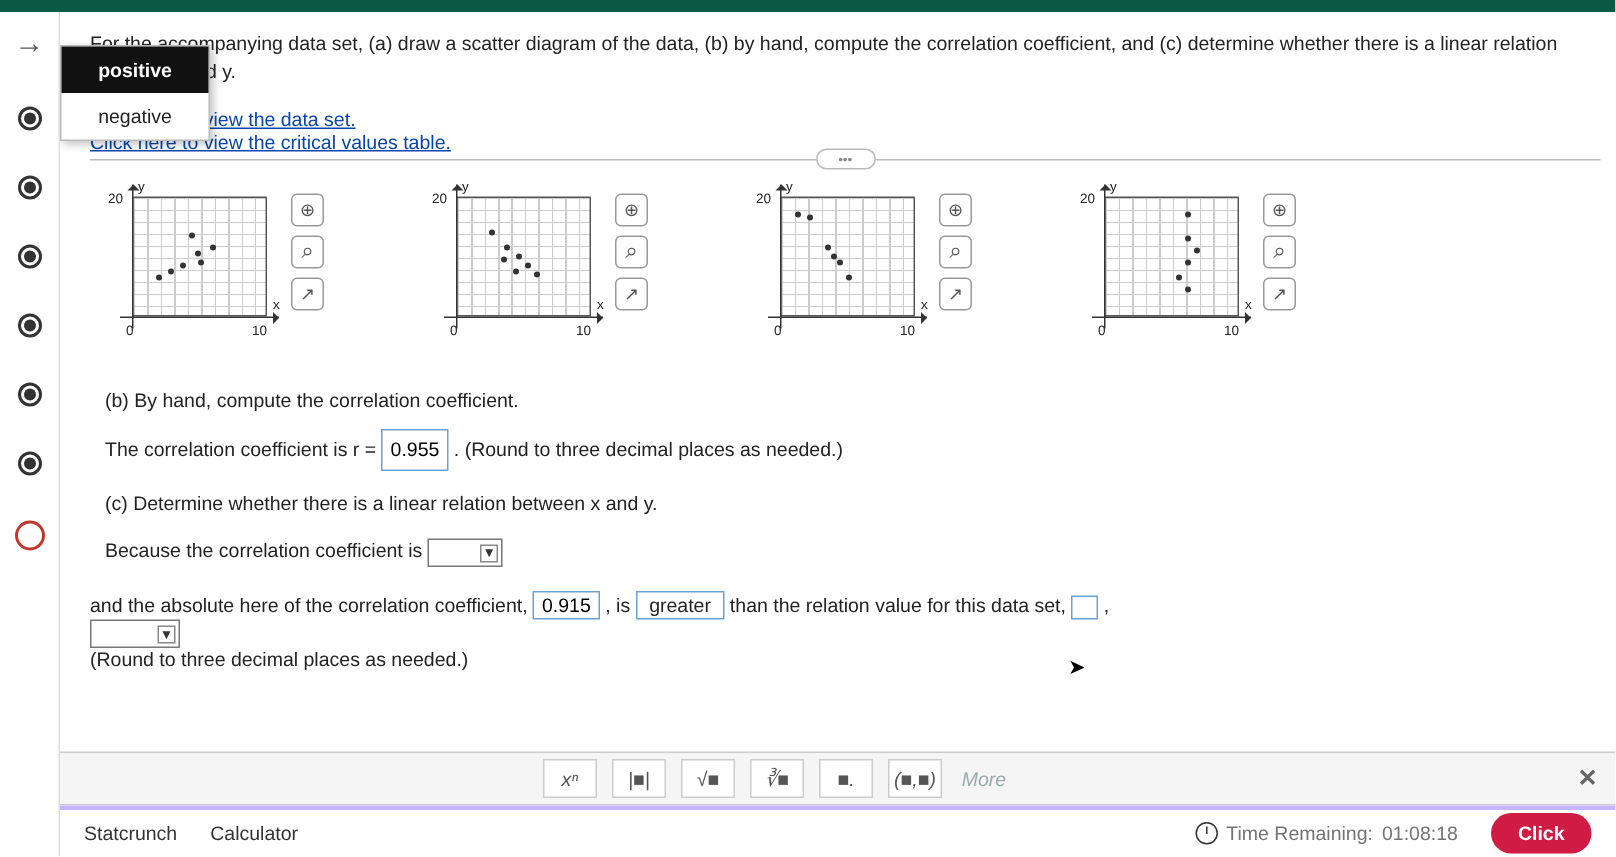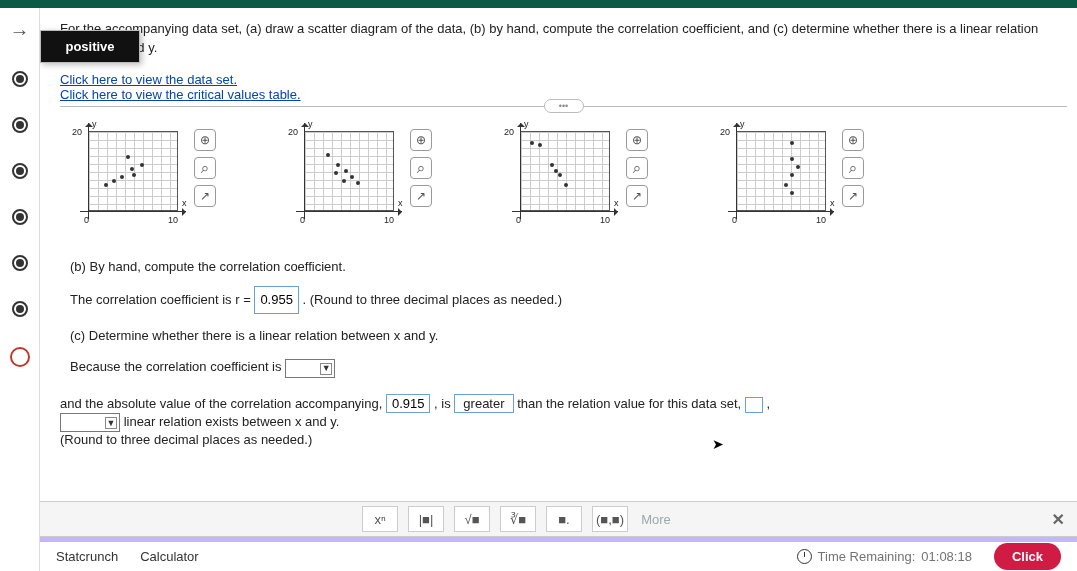--- a/index.html
+++ b/index.html
@@ -43,24 +43,24 @@
 .empty-box { display:inline-block; border:1px solid #6aa2d8; background:#fff; width:18px; height:16px; vertical-align:middle; }
 .dropdown { display:inline-block; position:relative; }
 .dd-field { border:1px solid #777; background:#fff; width:50px; height:19px; display:inline-flex; align-items:center; justify-content:flex-end; padding:0 2px; cursor:pointer; }
 .dd-small { width:60px; }
 .chev { font-size:9px; color:#333; border:1px solid #888; width:12px; height:12px; display:inline-flex; align-items:center; justify-content:center; }
 .dd-menu { position:absolute; top:22px; left:0; width:100px; background:#fff; border:1px solid #bbb; box-shadow:2px 2px 6px rgba(0,0,0,.25); z-index:50; }
 .dd-item { padding:8px 14px; cursor:pointer; font-size:13px; text-align:center; }
 .dd-item.sel { background:#111; color:#fff; font-weight:bold; }
 .round-note { margin-left:0; }
 .formula-bar { position:absolute; left:40px; right:0; bottom:34px; height:36px; border-top:1px solid #ccc; border-bottom:1px solid #ccc; background:#f5f5f5; display:flex; align-items:center; gap:10px; padding:0 12px; }
-.fb-btn { min-width:36px; height:26px; border:1px solid #ccc; background:#fff; display:flex; align-items:center; justify-content:center; font-size:13px; color:#555; cursor:pointer; }
+.fb-btn { min-width:36px; height:26px; border:1px solid #ccc; background:#fff; display:flex; align-items:center; justify-content:center; font-size:13px; color:#555; cursor:pointer;font-style:italic; }
 .fb-btn.more { color:#9aa; border:none; background:transparent; }
 .fb-close { margin-left:auto; font-size:16px; font-weight:bold; color:#666; cursor:pointer; }
-.footer { position:absolute; left:40px; right:0; bottom:0; height:34px; display:flex; align-items:center; gap:22px; padding:0 16px; background:#fff; border-top:5px solid #c4b5fd; }
+.footer { position:absolute; left:40px; right:0; bottom:0; height:34px; display:flex; align-items:center; gap:22px; padding:0 16px; background:#fff; border-top:3px solid #c4b5fd; }
 .foot-link { color:#333; cursor:pointer; }
 .timer-wrap { margin-left:auto; display:flex; align-items:center; gap:6px; color:#737373; font-size:13px; }
 .clock-ic { width:15px; height:15px; border:1.5px solid #333; border-radius:50%; position:relative; }
 .clock-ic::after { content:""; position:absolute; left:6px; top:2px; width:1px; height:5px; background:#333; transform-origin:bottom; }
 .next-btn { background:#d01c44; color:#fff; border:none; border-radius:16px; padding:6px 18px; font-weight:bold; cursor:pointer; font-size:13px; }
 .mag-plus::after { content:"⊕"; }
 .mag-zoom::after { content:"⌕"; font-size:15px; }
 .pop-out::after { content:"↗"; }
 .cursor-ptr { position:absolute; left:672px; top:428px; font-size:14px; color:#000; pointer-events:none; }
 </style>
@@ -196,36 +196,36 @@
 
     <p class="part-label">(c) Determine whether there is a linear relation between x and y.</p>
     <p class="sentence">
       <span>Because the correlation coefficient is </span>
       <span class="dropdown">
         <span class="dd-field">
             <span class="chev">▼</span>
           </span>
         </span></p><div class="dd-menu">
           <div class="dd-item sel">positive</div>
+          <div class="dd-item">negative</div>
         </div>
       
-      <span> and the absolute value of the correlation accompanying, </span>
+      <span> and the absolute here of the correlation coefficient, </span>
       <span class="val-box">0.915</span>
       <span>, is </span>
       <span class="word-box">greater</span>
       <span> than the relation value for this data set, </span>
       <span class="empty-box"></span>
       <span>,</span>
       <br>
       <span class="dropdown" style="margin-left:0;">
         <span class="dd-field dd-small">
           <span class="chev">▼</span>
         </span>
       </span>
-      <span> linear relation exists between x and y.</span>
       <br>
       <span class="round-note">(Round to three decimal places as needed.)</span>
     <p></p>
 
     <span class="cursor-ptr">➤</span>
   </div>
 </div>
 
 <div class="formula-bar">
   <div style="width:300px"></div>

